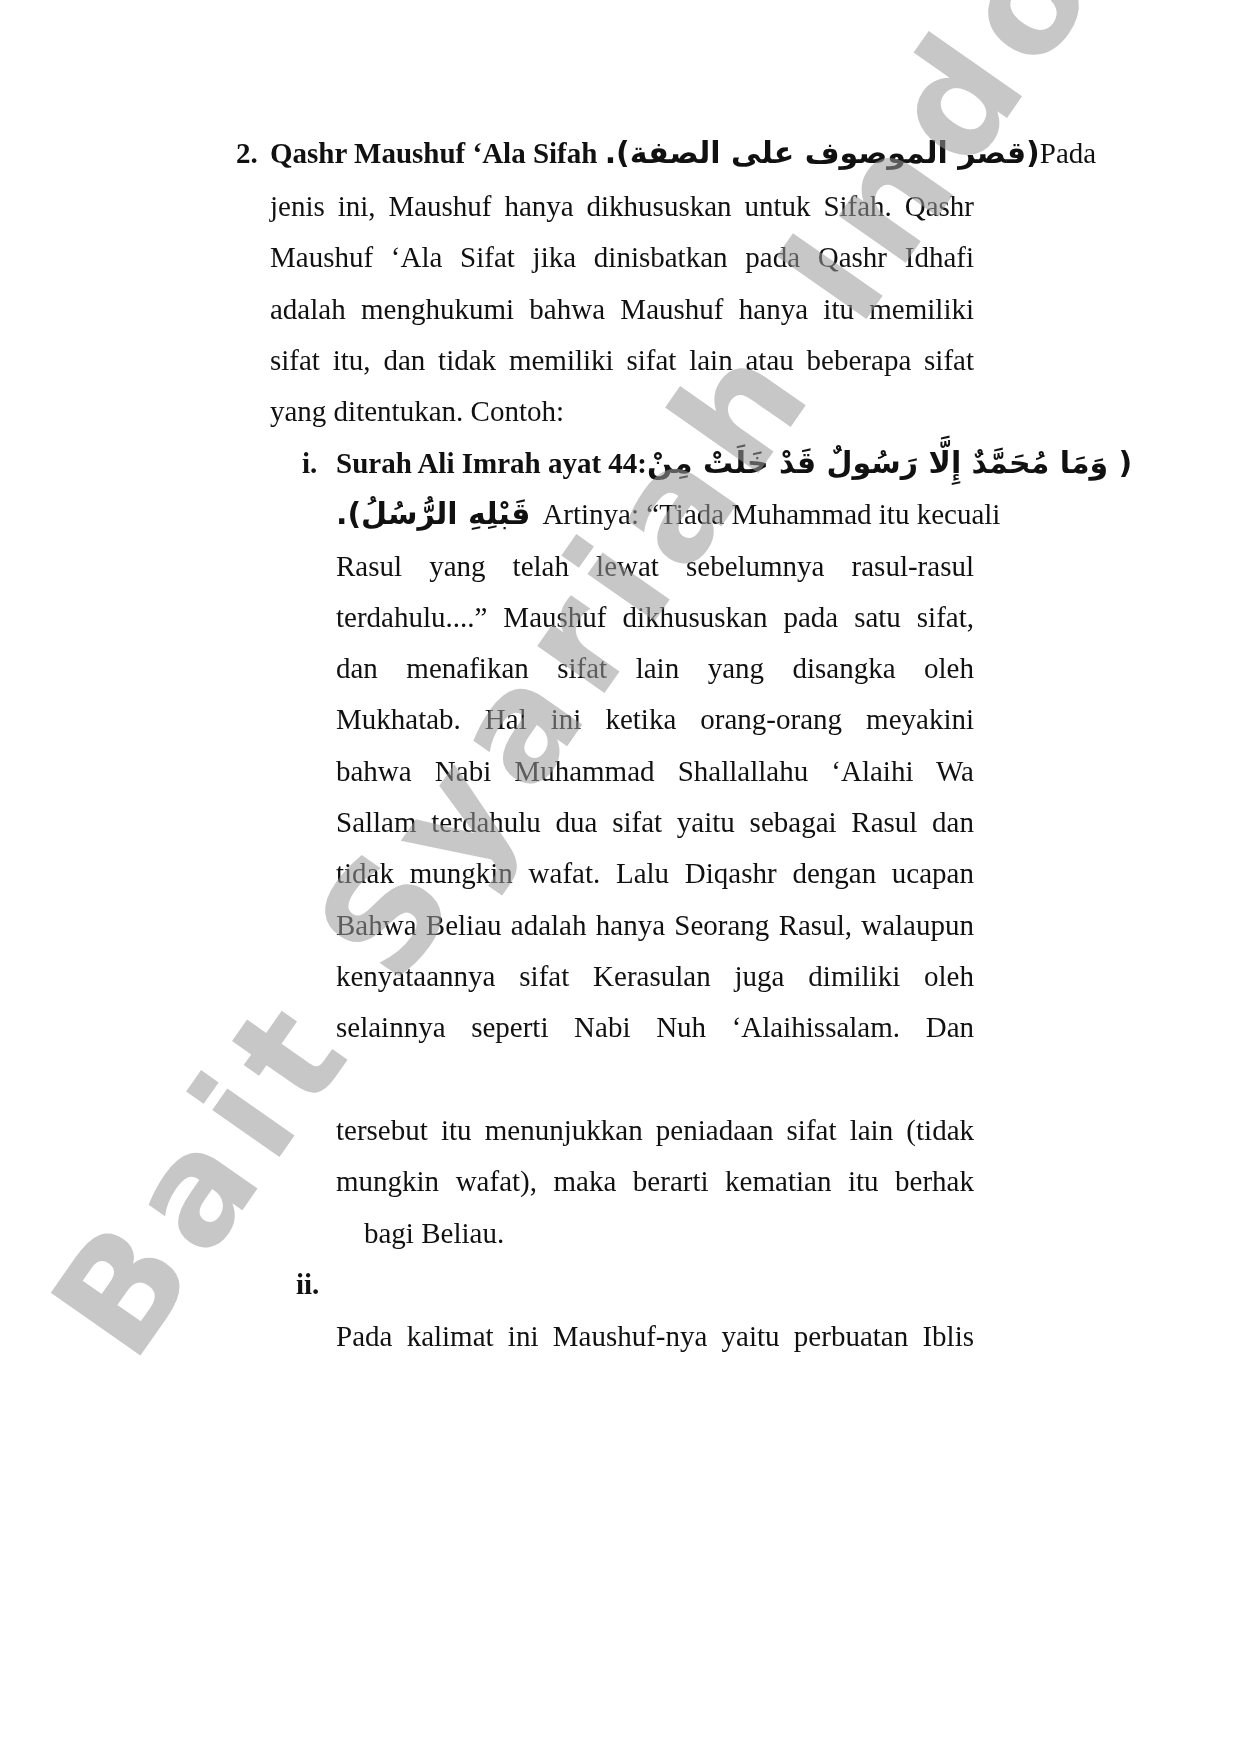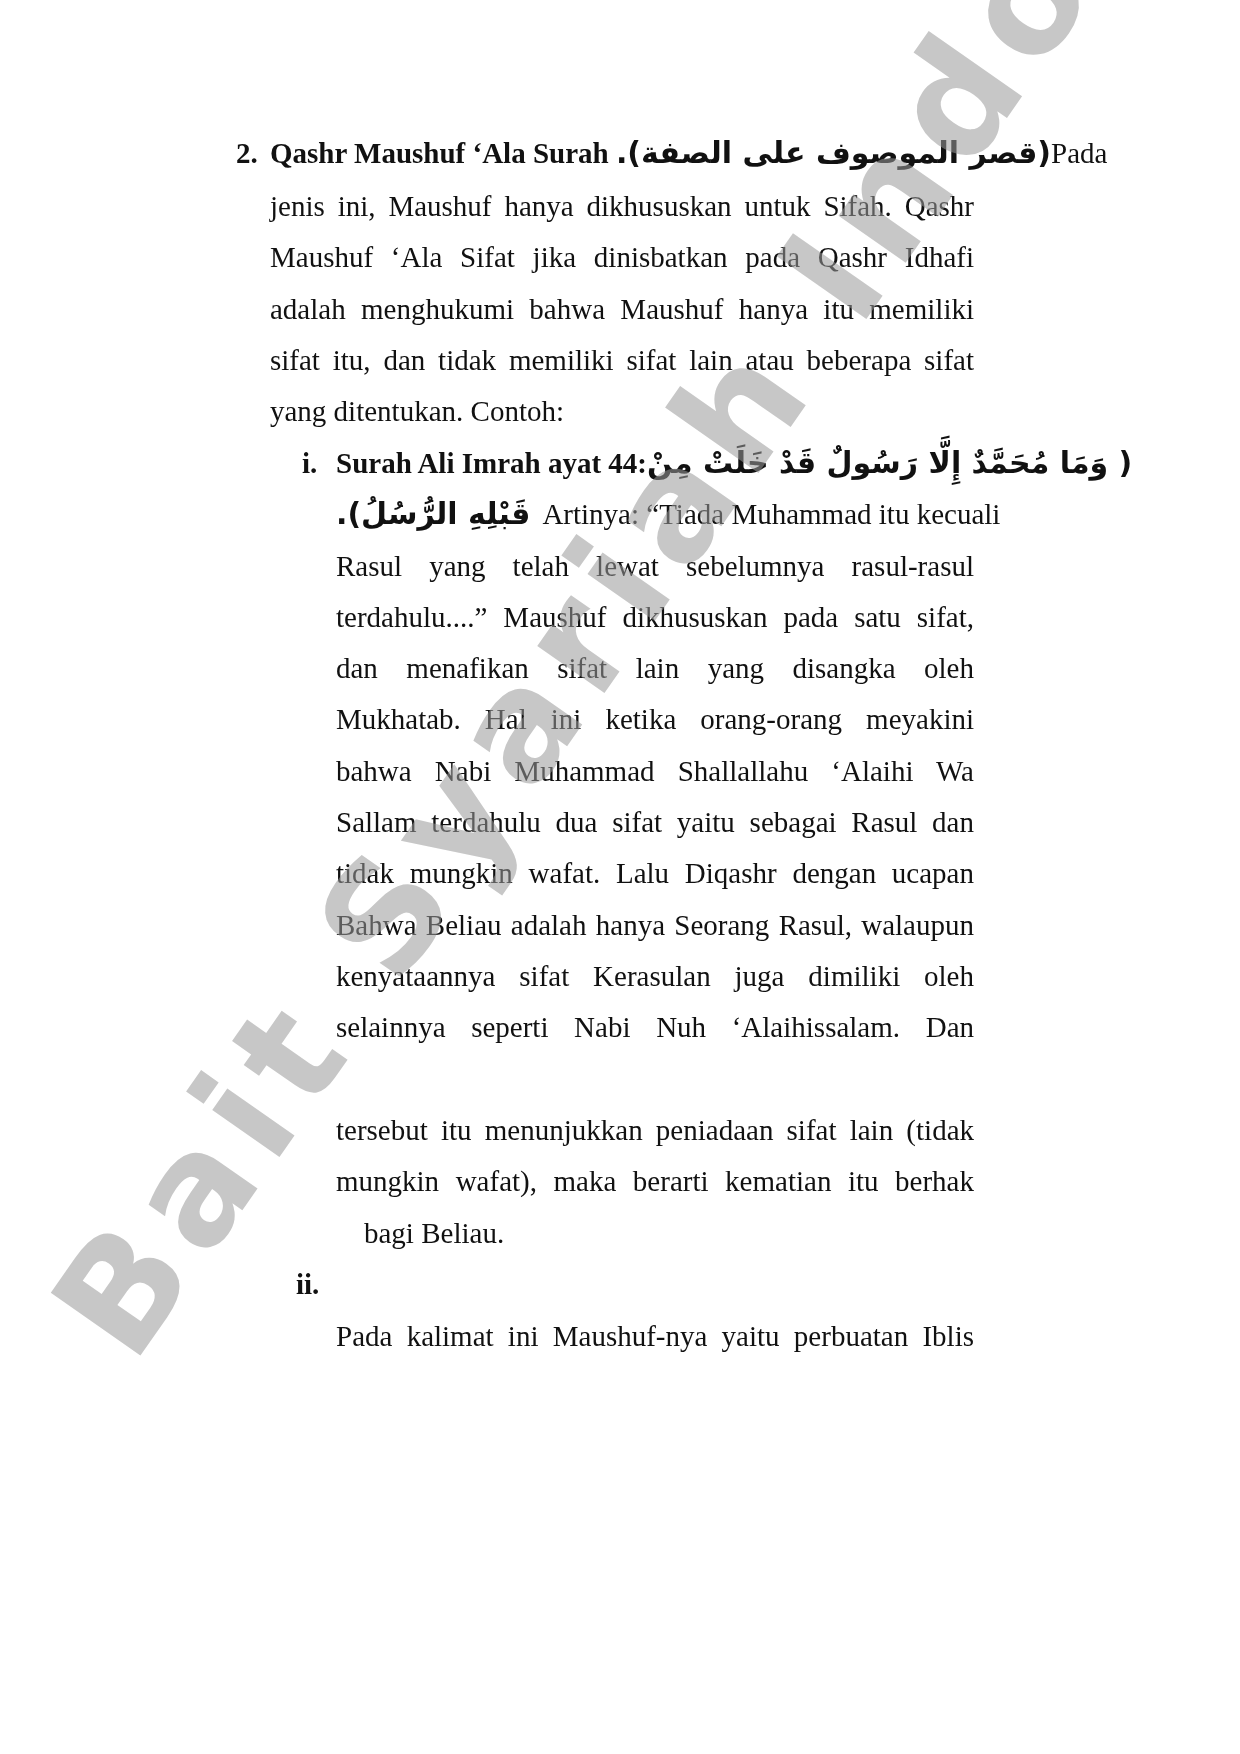--- a/index.html
+++ b/index.html
@@ -18,21 +18,21 @@
     pointer-events: none; }
 </style>
 </head>
 <body>
 
 <div class="page">
 
   <div class="num" style="left:236px; top:124px;">2.</div>
   <div class="line" style="left:270px; top:124px; width:704px; display:flex; justify-content:space-between;">
     <span>
-      <span class="b">Qashr Maushuf ‘Ala Surah</span>
+      <span class="b">Qashr Maushuf ‘Ala Sifah</span>
       <span class="ar">(قصر الموصوف على الصفة).</span>
     </span>
     <span>Pada</span>
   </div>
   <div class="line just" style="left:270px; top:177px; width:704px;">jenis ini, Maushuf hanya dikhususkan untuk Sifah. Qashr</div>
   <div class="line just" style="left:270px; top:228px; width:704px;">Maushuf ‘Ala Sifat jika dinisbatkan pada Qashr Idhafi</div>
   <div class="line just" style="left:270px; top:280px; width:704px;">adalah menghukumi bahwa Maushuf hanya itu memiliki</div>
   <div class="line just" style="left:270px; top:331px; width:704px;">sifat itu, dan tidak memiliki sifat lain atau beberapa sifat</div>
   <div class="line" style="left:270px; top:382px;">yang ditentukan. Contoh:</div>
 

